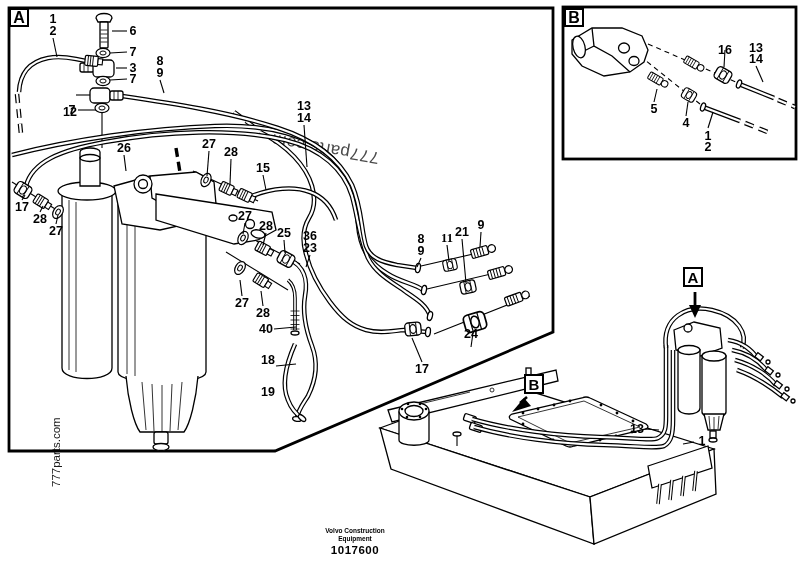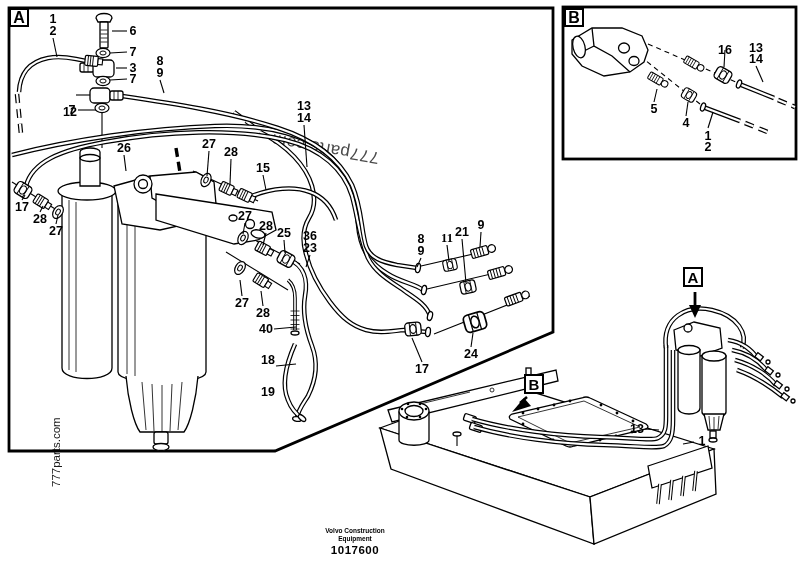--- a/index.html
+++ b/index.html
@@ -450,21 +450,21 @@
       <span class="callout" style="left: 421px; top: 251px;">9</span>
       <span class="callout" style="left: 447px; top: 238px; font-family: Liberation Serif, serif;">11</span>
       <span class="callout" style="left: 462px; top: 232px;">21</span>
       <span class="callout" style="left: 481px; top: 225px;">9</span>
       <span class="callout" style="left: 242px; top: 303px;">27</span>
       <span class="callout" style="left: 263px; top: 313px;">28</span>
       <span class="callout" style="left: 266px; top: 329px;">40</span>
       <span class="callout" style="left: 268px; top: 360px;">18</span>
       <span class="callout" style="left: 268px; top: 392px;">19</span>
       <span class="callout" style="left: 422px; top: 369px;">17</span>
-      <span class="callout" style="left: 471px; top: 354px;">24</span>
+      <span class="callout" style="left: 471px; top: 334px;">24</span>
       <span class="callout" style="left: 725px; top: 50px;">16</span>
       <span class="callout" style="left: 756px; top: 48px;">13</span>
       <span class="callout" style="left: 756px; top: 59px;">14</span>
       <span class="callout" style="left: 654px; top: 109px;">5</span>
       <span class="callout" style="left: 686px; top: 123px;">4</span>
       <span class="callout" style="left: 708px; top: 136px;">1</span>
       <span class="callout" style="left: 708px; top: 147px;">2</span>
       <span class="callout" style="left: 637px; top: 429px;">13</span>
       <span class="callout" style="left: 702px; top: 441px;">1</span>
     </div>

